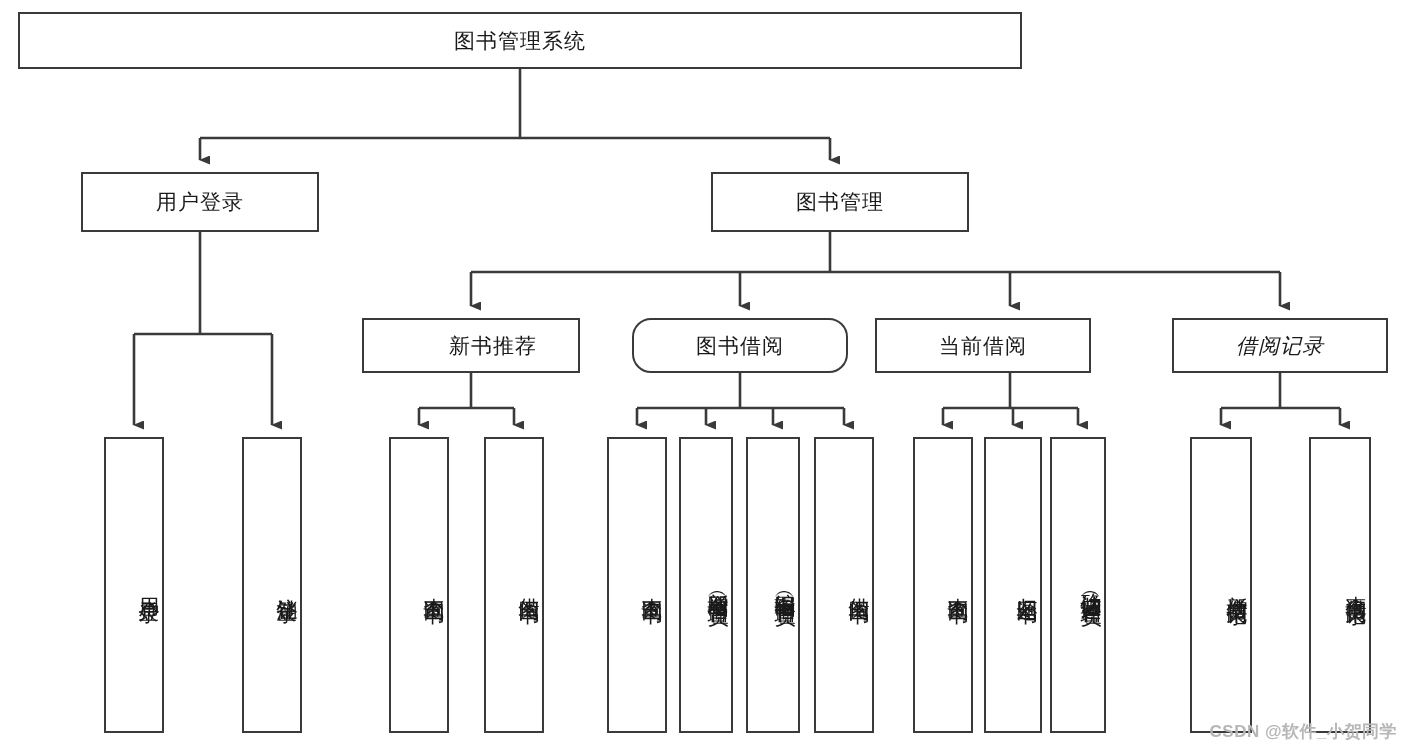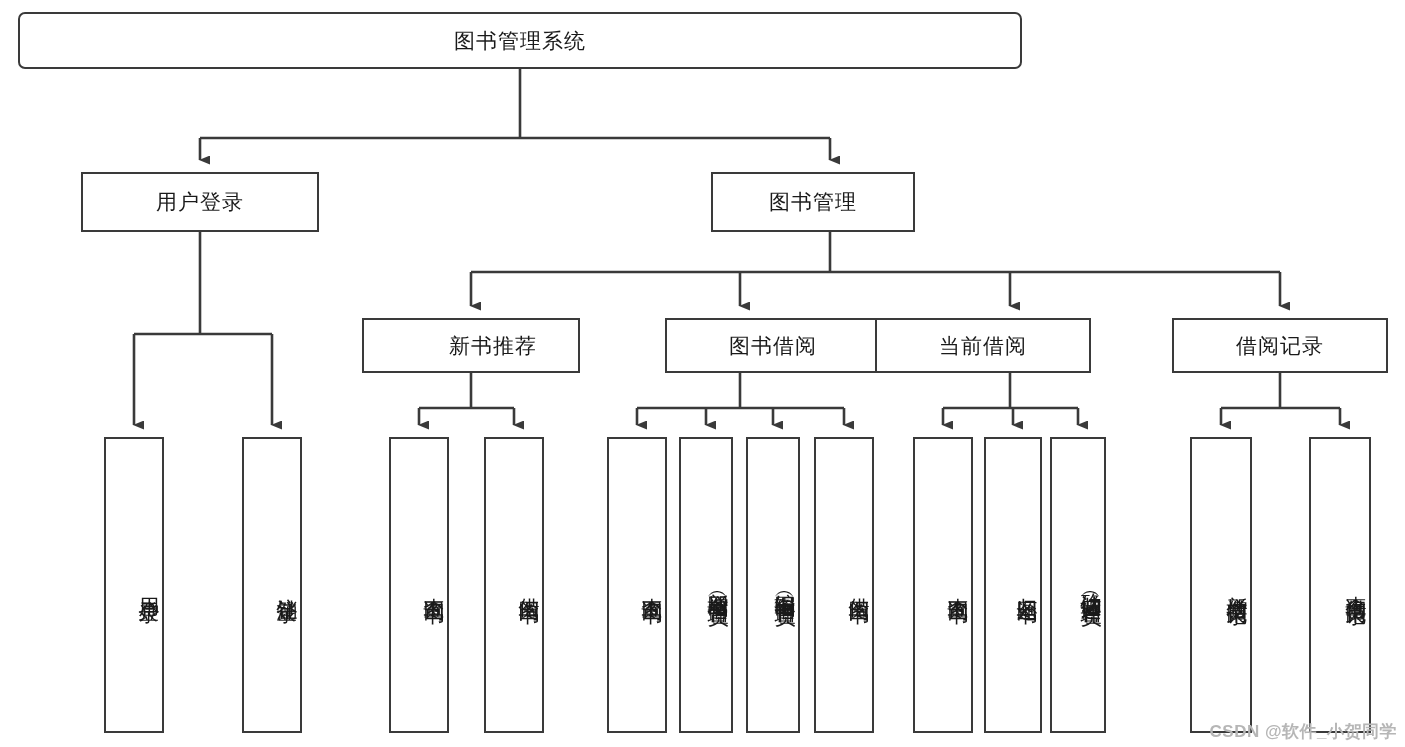--- a/index.html
+++ b/index.html
@@ -123,41 +123,41 @@
       <path d="M 1013 408 L 1013 425" marker-end="url(#arrowhead)"></path>
       <path d="M 1078 408 L 1078 425" marker-end="url(#arrowhead)"></path>
 
       <path d="M 1280 373 L 1280 408"></path>
       <path d="M 1221 408 L 1340 408"></path>
       <path d="M 1221 408 L 1221 425" marker-end="url(#arrowhead)"></path>
       <path d="M 1340 408 L 1340 425" marker-end="url(#arrowhead)"></path>
     </g>
   </svg>
 
-  <div class="node horizontal" id="n-root" style="left: 18px; top: 12px; width: 1004px; height: 57px; border-radius: 7px;">
+  <div class="node horizontal" id="n-root" style="left: 18px; top: 12px; width: 1004px; height: 57px;">
     <span class="node-label">图书管理系统</span>
   </div>
 
   <div class="node horizontal" id="n-user-login" style="left: 81px; top: 172px; width: 238px; height: 60px;">
     <span class="node-label">用户登录</span>
   </div>
-  <div class="node horizontal" id="n-book-manage" style="left: 711px; top: 172px; width: 204px; height: 60px;">
+  <div class="node horizontal" id="n-book-manage" style="left: 711px; top: 172px; width: 258px; height: 60px;">
     <span class="node-label">图书管理</span>
   </div>
 
   <div class="node horizontal" id="n-new-book-rec" style="left: 362px; top: 318px; width: 218px; height: 55px; padding-left: 44px;">
     <span class="node-label">新书推荐</span>
   </div>
-  <div class="node horizontal" id="n-book-borrow" style="left: 665px; top: 318px; width: 216px; height: 55px;">
+  <div class="node horizontal" id="n-book-borrow" style="left: 632px; top: 318px; width: 216px; height: 55px; border-radius: 19px;">
     <span class="node-label">图书借阅</span>
   </div>
   <div class="node horizontal" id="n-current-borrow" style="left: 875px; top: 318px; width: 216px; height: 55px;">
     <span class="node-label">当前借阅</span>
   </div>
-  <div class="node horizontal" id="n-borrow-record" style="left: 1172px; top: 318px; width: 216px; height: 55px;">
+  <div class="node horizontal" id="n-borrow-record" style="left: 1172px; top: 318px; width: 216px; height: 55px; font-style: italic;">
     <span class="node-label">借阅记录</span>
   </div>
 
   <div class="node vertical" id="n-leaf-user-login" style="left: 104px; top: 437px; width: 60px; height: 296px;">
     <span class="node-label">用户登录</span>
   </div>
   <div class="node vertical" id="n-leaf-logout" style="left: 242px; top: 437px; width: 60px; height: 296px;">
     <span class="node-label">注销登录</span>
   </div>
   <div class="node vertical" id="n-leaf-query-book-a" style="left: 389px; top: 437px; width: 60px; height: 296px;">

